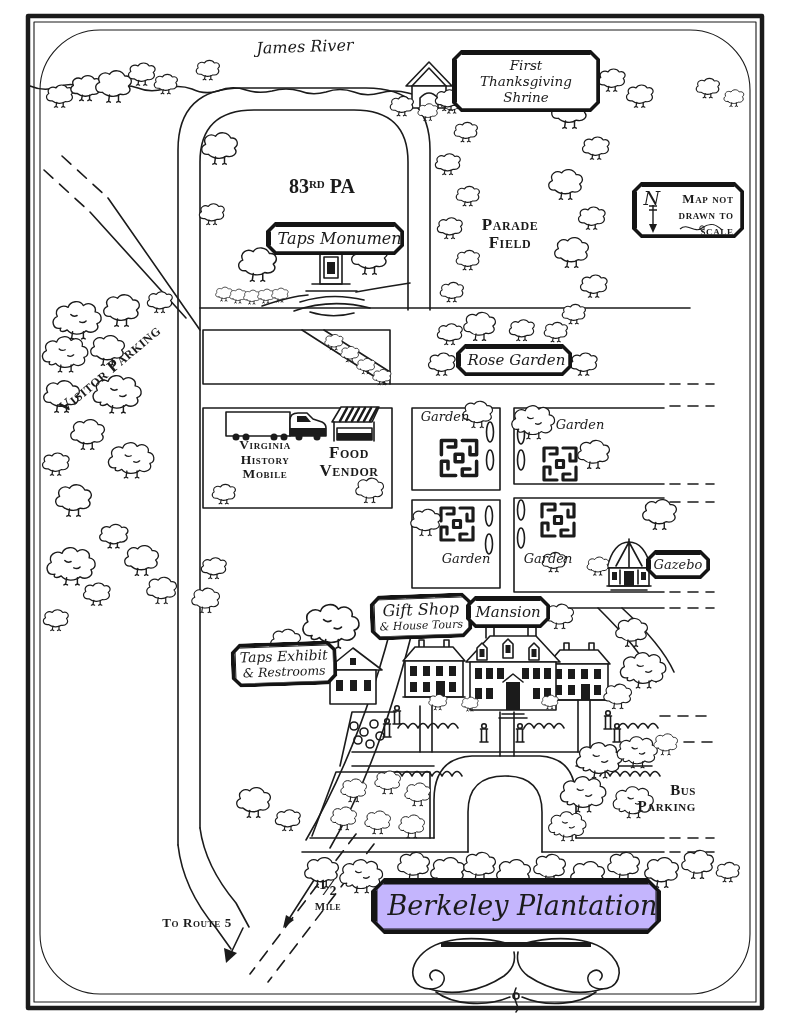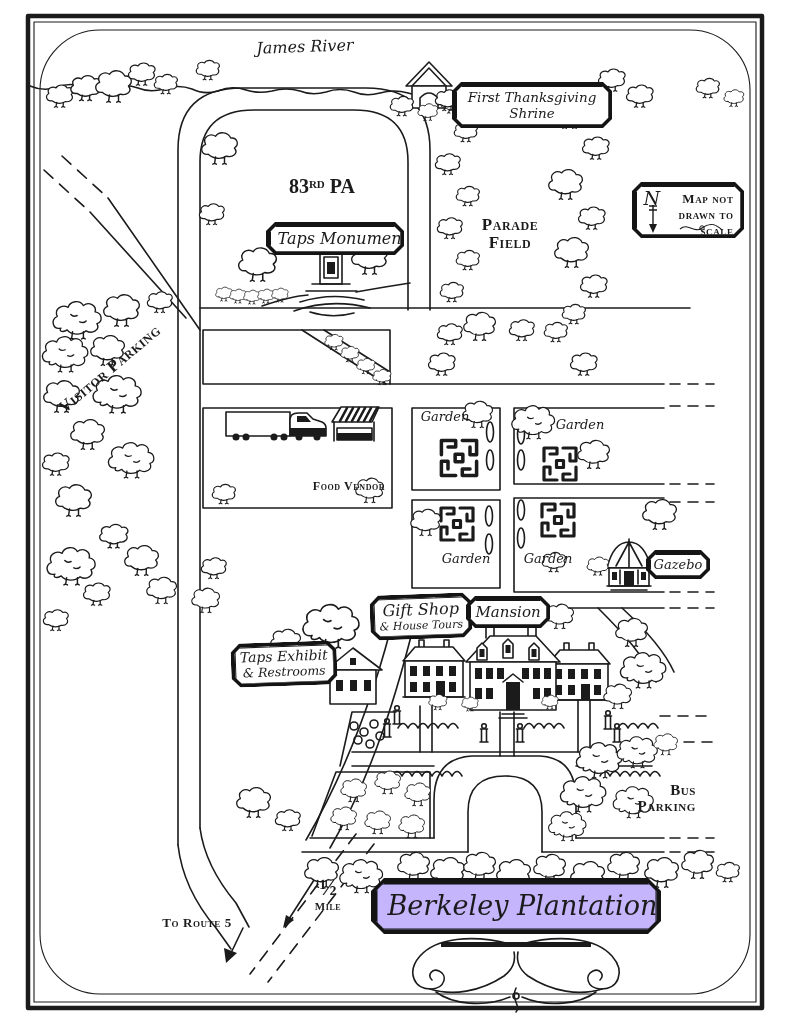--- a/index.html
+++ b/index.html
@@ -425,49 +425,55 @@
 
 <div class="lbl" style="left:255px;top:176px;width:100px;font-size:20px;font-weight:bold;text-align:right;">
   <span>83</span><sup class="ord">rd</sup>
   <span>PA</span>
 </div>
 
 <div class="lbl caps" style="left:465px;top:216px;width:90px;font-size:17px;">Parade Field</div>
 
 <div class="lbl caps" style="left:15px;top:360px;width:190px;font-size:17px;transform:rotate(-40deg);white-space:nowrap;">Visitor Parking</div>
 
-
-<div class="lbl caps" style="left:312px;top:444px;width:74px;font-size:12px;margin-top:36px;">Food Vendor</div>
+<div class="lbl caps" style="left:220px;top:438px;width:90px;font-size:13.5px;">Virginia History Mobile</div>
+
+<div class="lbl caps" style="left:312px;top:444px;width:74px;font-size:17px;">Food Vendor</div>
 
 <div class="lbl script" style="left:416px;top:410px;width:58px;font-size:13px;">Garden</div>
 <div class="lbl script" style="left:550px;top:418px;width:60px;font-size:13px;">Garden</div>
 <div class="lbl script" style="left:436px;top:552px;width:60px;font-size:13px;">Garden</div>
 <div class="lbl script" style="left:518px;top:552px;width:60px;font-size:13px;">Garden</div>
 
 <div class="lbl caps" style="left:612px;top:782px;width:84px;font-size:15px;text-align:right;">Bus Parking</div>
 
 <div class="lbl" style="left:300px;top:876px;width:56px;">
   <div style="font-size:23px;font-weight:bold;">½</div>
   <div class="caps" style="font-size:11px;">Mile</div>
 </div>
 
 <div class="lbl caps" style="left:160px;top:916px;width:74px;font-size:13px;">To Route 5</div>
 
-<div class="tag" style="left:452px;top:50px;width:160px;margin-top:32px;">
+<div class="tag" style="left:452px;top:50px;width:148px;">
   <div class="tag-frame oct9">
         <div class="tag-inner oct7 script" style="font-size:13.5px;">First Thanksgiving Shrine</div>
       </div>
 </div>
 
 <div class="tag" style="left:266px;top:222px;width:138px;">
   <div class="tag-frame oct9">
         <div class="tag-inner oct7 script" style="font-size:16px;white-space:nowrap;">Taps Monument</div>
       </div>
 </div>
 
+<div class="tag" style="left:456px;top:344px;width:116px;">
+  <div class="tag-frame oct9">
+        <div class="tag-inner oct7 script" style="font-size:15px;white-space:nowrap;">Rose Garden</div>
+      </div>
+</div>
 
 <div class="tag" style="left:646px;top:550px;width:64px;">
   <div class="tag-frame oct9">
         <div class="tag-inner oct7 script" style="font-size:13px;padding:3px 4px 4px;">Gazebo</div>
       </div>
 </div>
 
 <div class="tag" style="left:370px;top:594px;width:102px;transform:rotate(-2deg);">
   <div class="tag-frame oct9">
         <div class="tag-inner oct7 script" style="padding:2px 4px 4px;">

